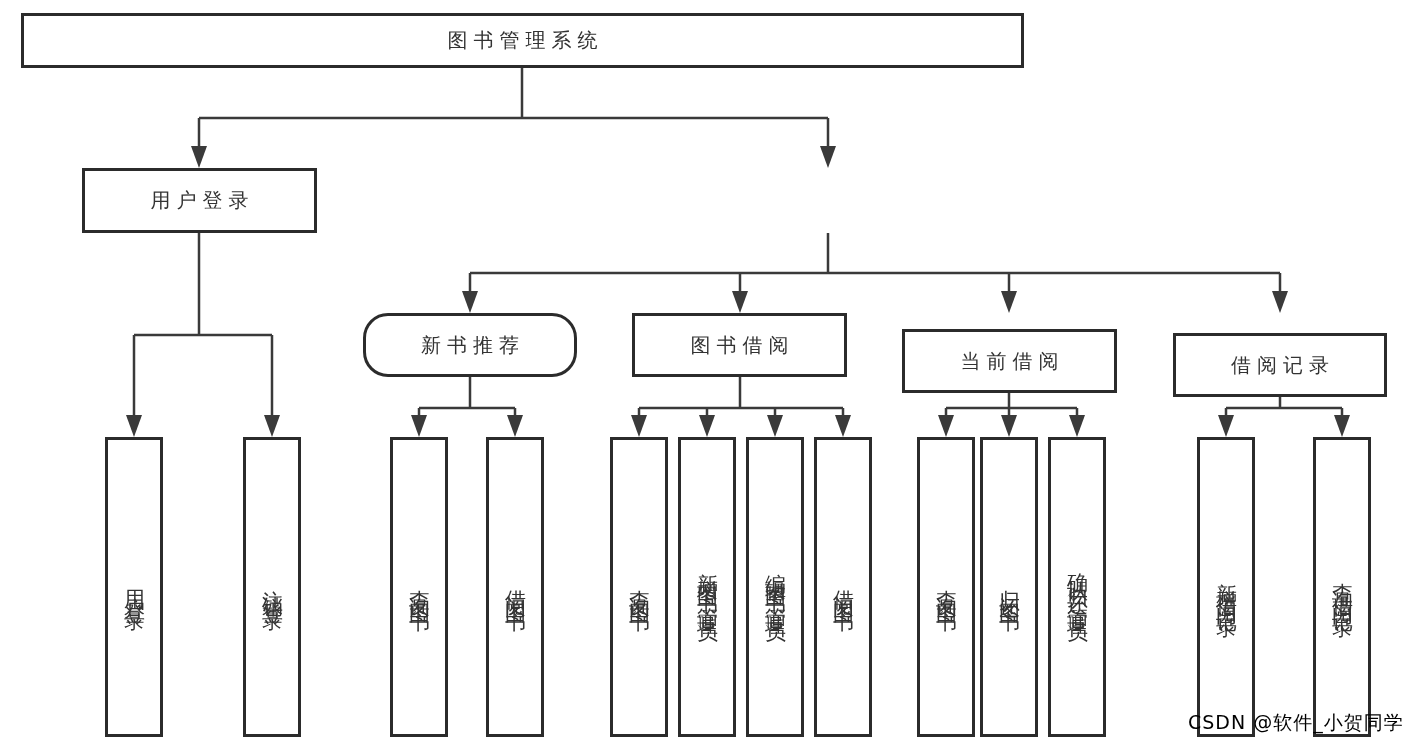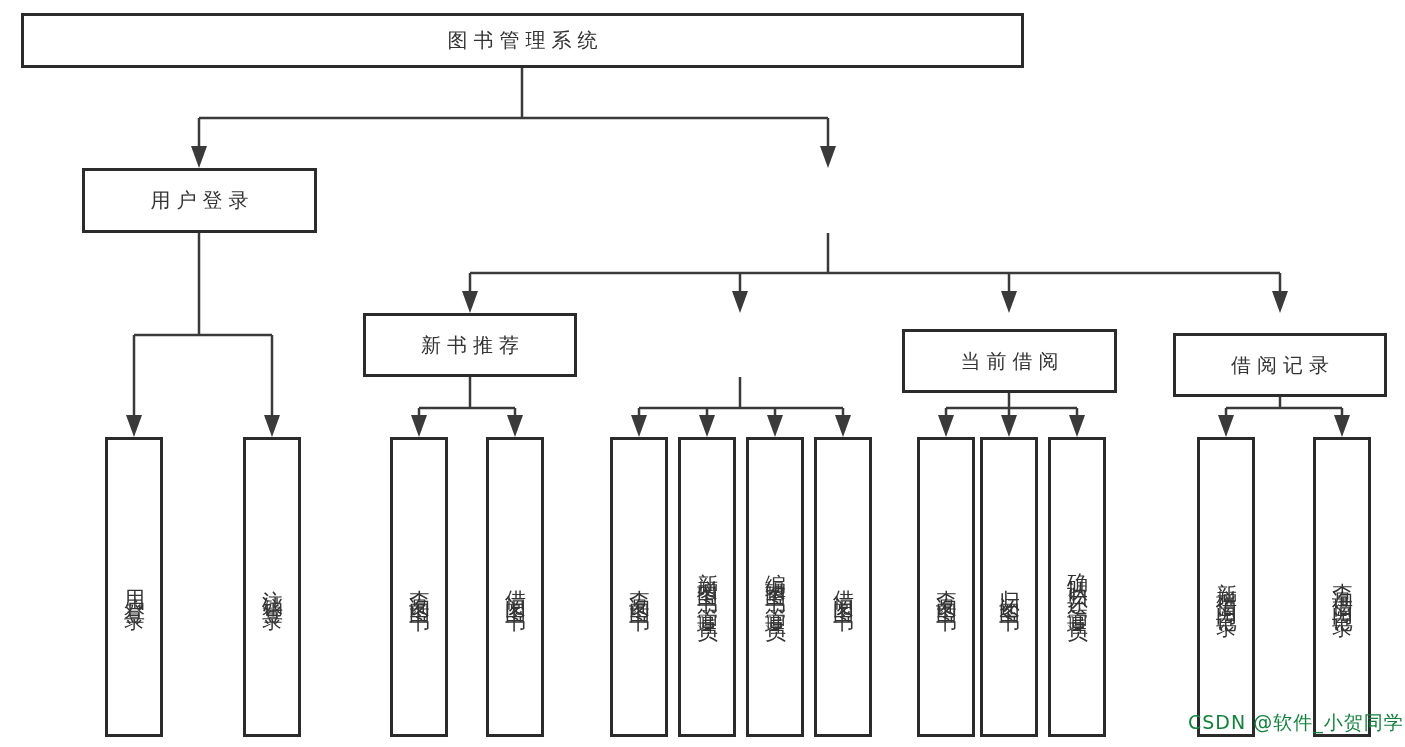--- a/index.html
+++ b/index.html
@@ -50,21 +50,21 @@
     font-size: 21px;
     letter-spacing: 7px;
     line-height: 1;
     color: #333333;
   }
   .watermark {
     position: absolute;
     left: 1188px;
     top: 710px;
     font-size: 19px;
-    color: #15803d;
+    color: #000000;
     white-space: nowrap;
     letter-spacing: 1px;
     z-index: 5;
   }
 </style>
 </head>
 <body>
 
 <div class="stage">
 
@@ -118,22 +118,25 @@
   </svg>
 
   <div class="box root" style="left:21px; top:13px; width:1003px; height:55px;">
     <span class="hlabel">图书管理系统</span>
   </div>
 
   <div class="box" style="left:82px; top:168px; width:235px; height:65px;">
     <span class="hlabel">用户登录</span>
   </div>
 
-  <div class="box" style="left:363px; top:313px; width:214px; height:64px;">
+  <div class="box" style="left:363px; top:313px; width:214px; height:64px;border-radius:25px;">
     <span class="hlabel">新书推荐</span>
+  </div>
+  <div class="box" style="left:632px; top:313px; width:215px; height:64px;">
+    <span class="hlabel">图书借阅</span>
   </div>
   <div class="box" style="left:902px; top:313px; width:215px; height:64px;margin-top:16px;">
     <span class="hlabel">当前借阅</span>
   </div>
   <div class="box" style="left:1173px; top:313px; width:214px; height:64px;margin-top:20px;">
     <span class="hlabel">借阅记录</span>
   </div>
 
   <div class="box leaf" style="left:105px;">
     <span class="vlabel">用户登录</span>

